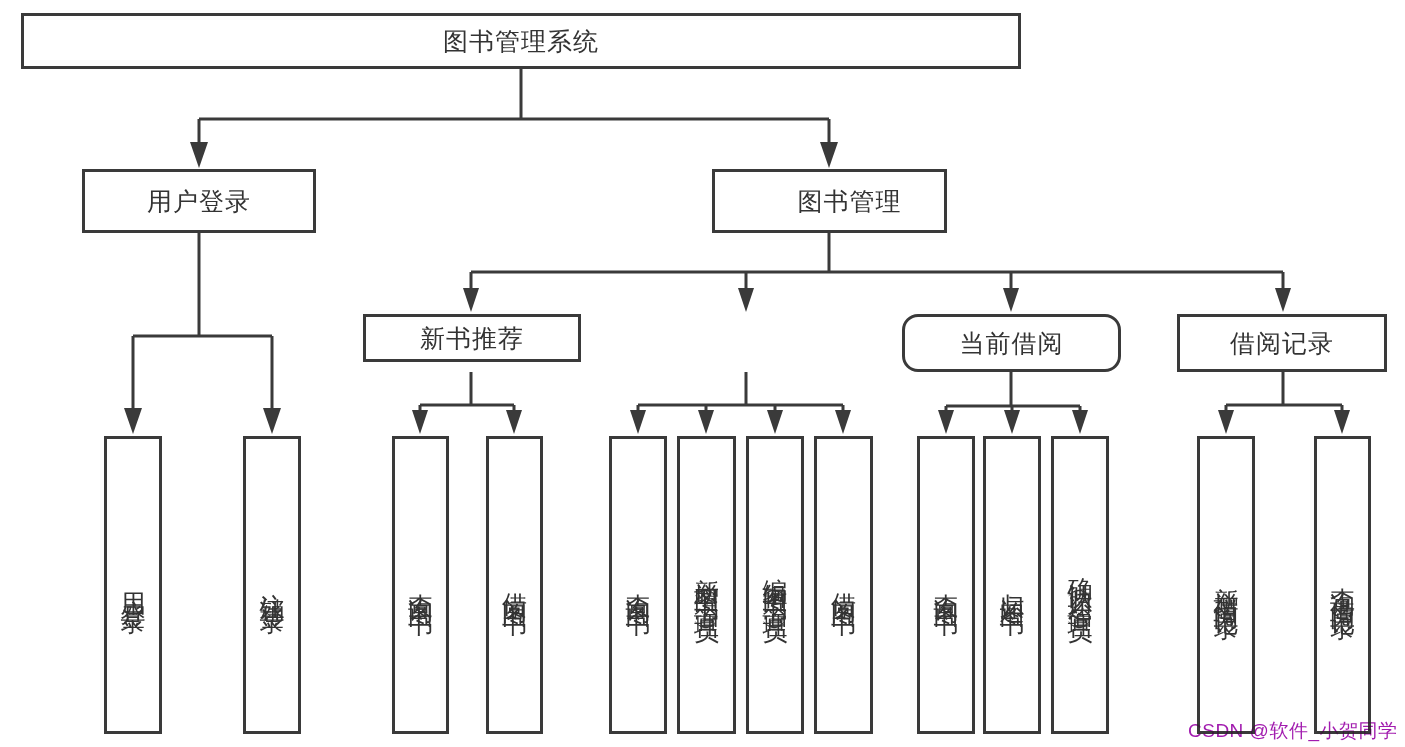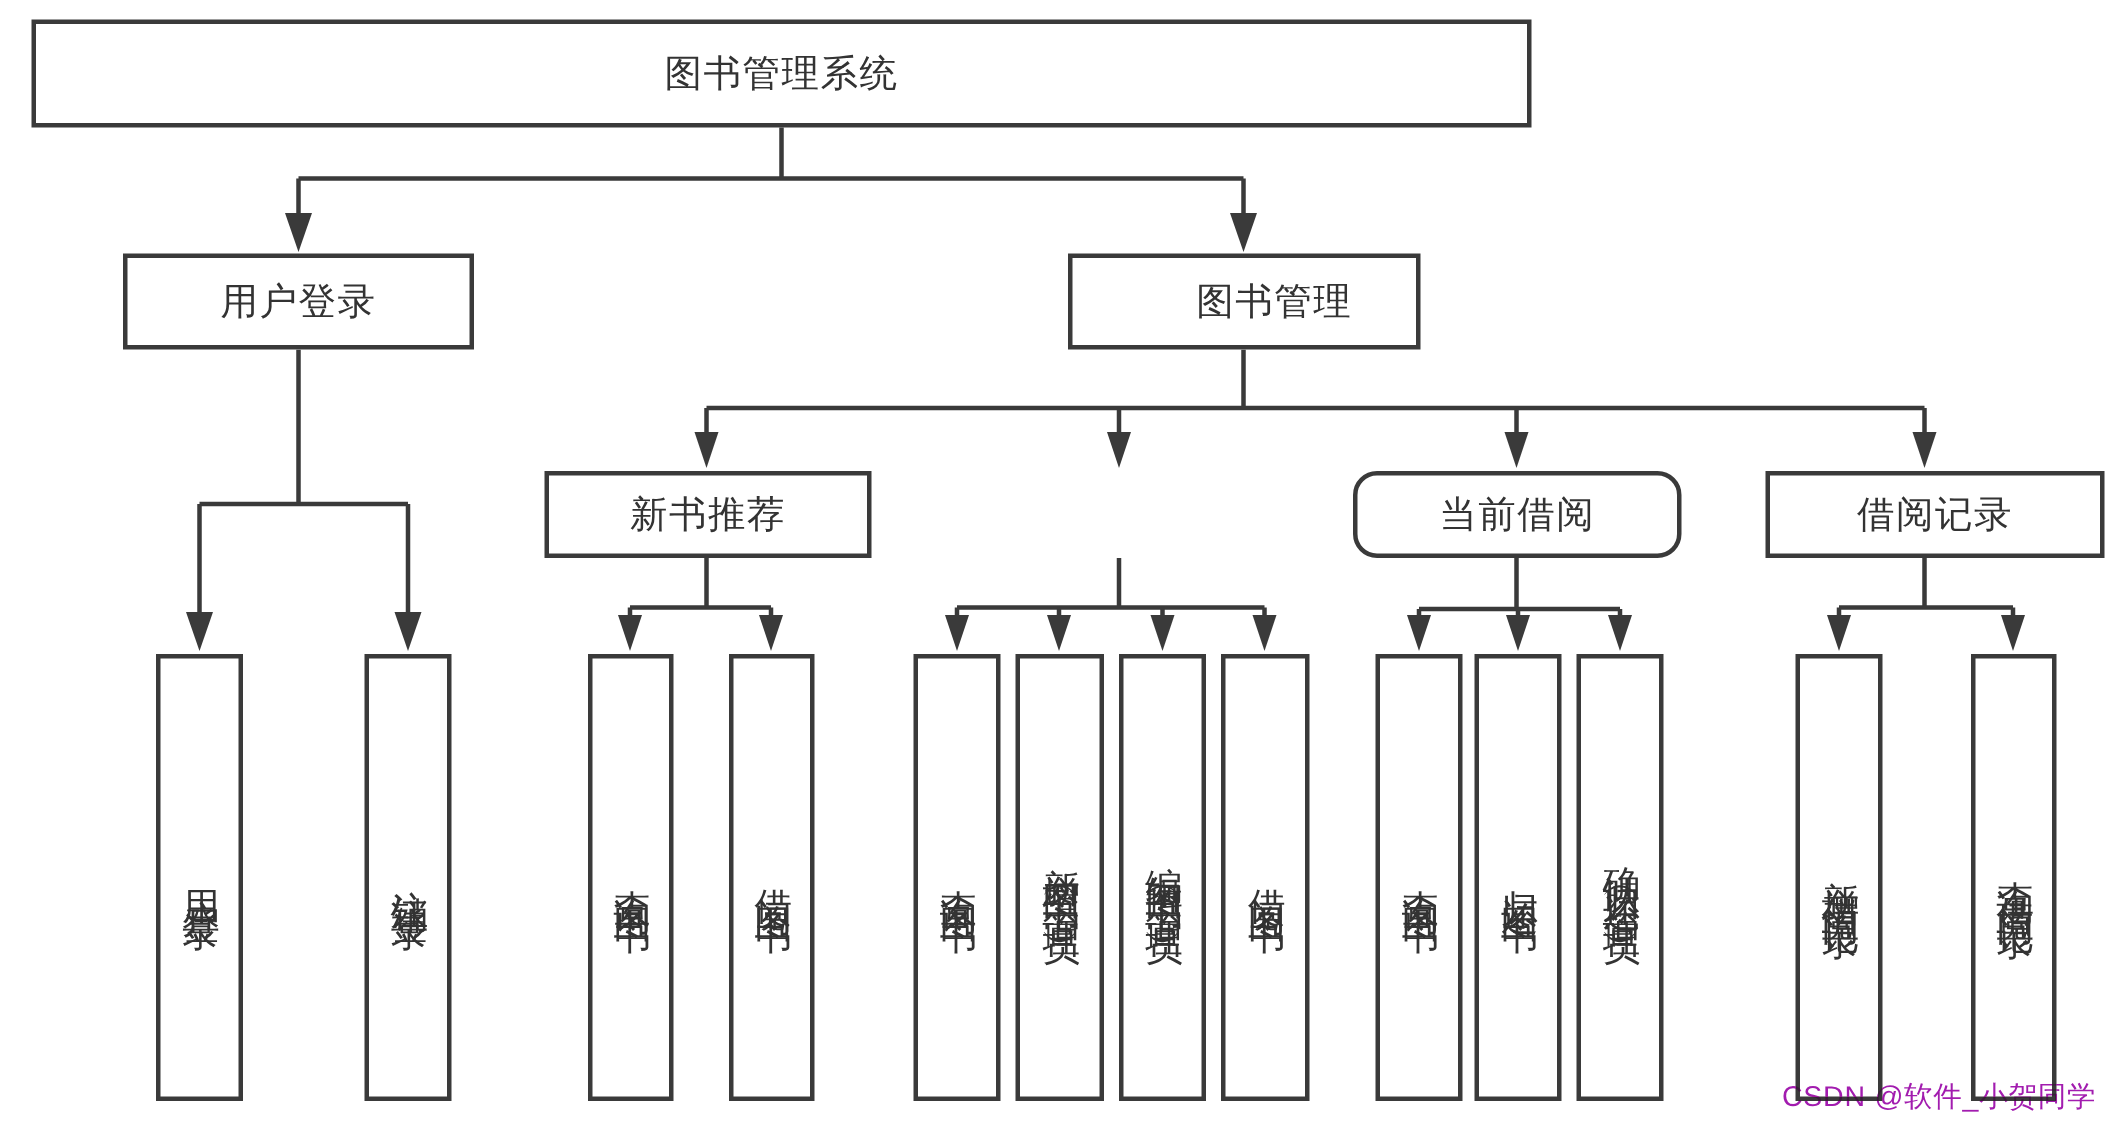--- a/index.html
+++ b/index.html
@@ -35,29 +35,29 @@
     top: 436px;
     width: 58px;
     height: 298px;
     writing-mode: vertical-rl;
     text-orientation: mixed;
     font-size: 25px;
     letter-spacing: 6px;
     white-space: normal;
   }
   
-  .n-root     { left: 21px;   top: 13px;  width: 1000px; height: 72px; }
+  .n-root     { left: 21px;   top: 13px;  width: 1000px; height: 56px; }
   
   .n-userlogin{ left: 82px;   top: 169px; width: 234px;  height: 64px; }
   .n-bookmgmt { left: 712px;  top: 169px; width: 235px;  height: 64px; padding-left: 40px; }
   
-  .n-newbooks { left: 363px;  top: 314px; width: 218px;  height: 58px; }
+  .n-newbooks { left: 363px;  top: 314px; width: 218px;  height: 48px; }
   .n-borrow   { left: 638px;  top: 314px; width: 217px;  height: 58px; }
   .n-current  { left: 902px;  top: 314px; width: 219px;  height: 58px; border-radius: 16px; }
-  .n-records  { left: 1177px; top: 314px; width: 226px;  height: 58px; }
+  .n-records  { left: 1177px; top: 314px; width: 210px;  height: 58px; }
   
   .n-l-login   { left: 104px; }
   .n-l-logout  { left: 243px; }
   .n-l-nb-query{ left: 392px; width: 57px; }
   .n-l-nb-borrow{ left: 486px; width: 57px; }
   .n-l-bb-query{ left: 609px; }
   .n-l-bb-add  { left: 677px; width: 59px; }
   .n-l-bb-edit { left: 746px; }
   .n-l-bb-borrow{ left: 814px; width: 59px; }
   .n-l-cb-query{ left: 917px; }

